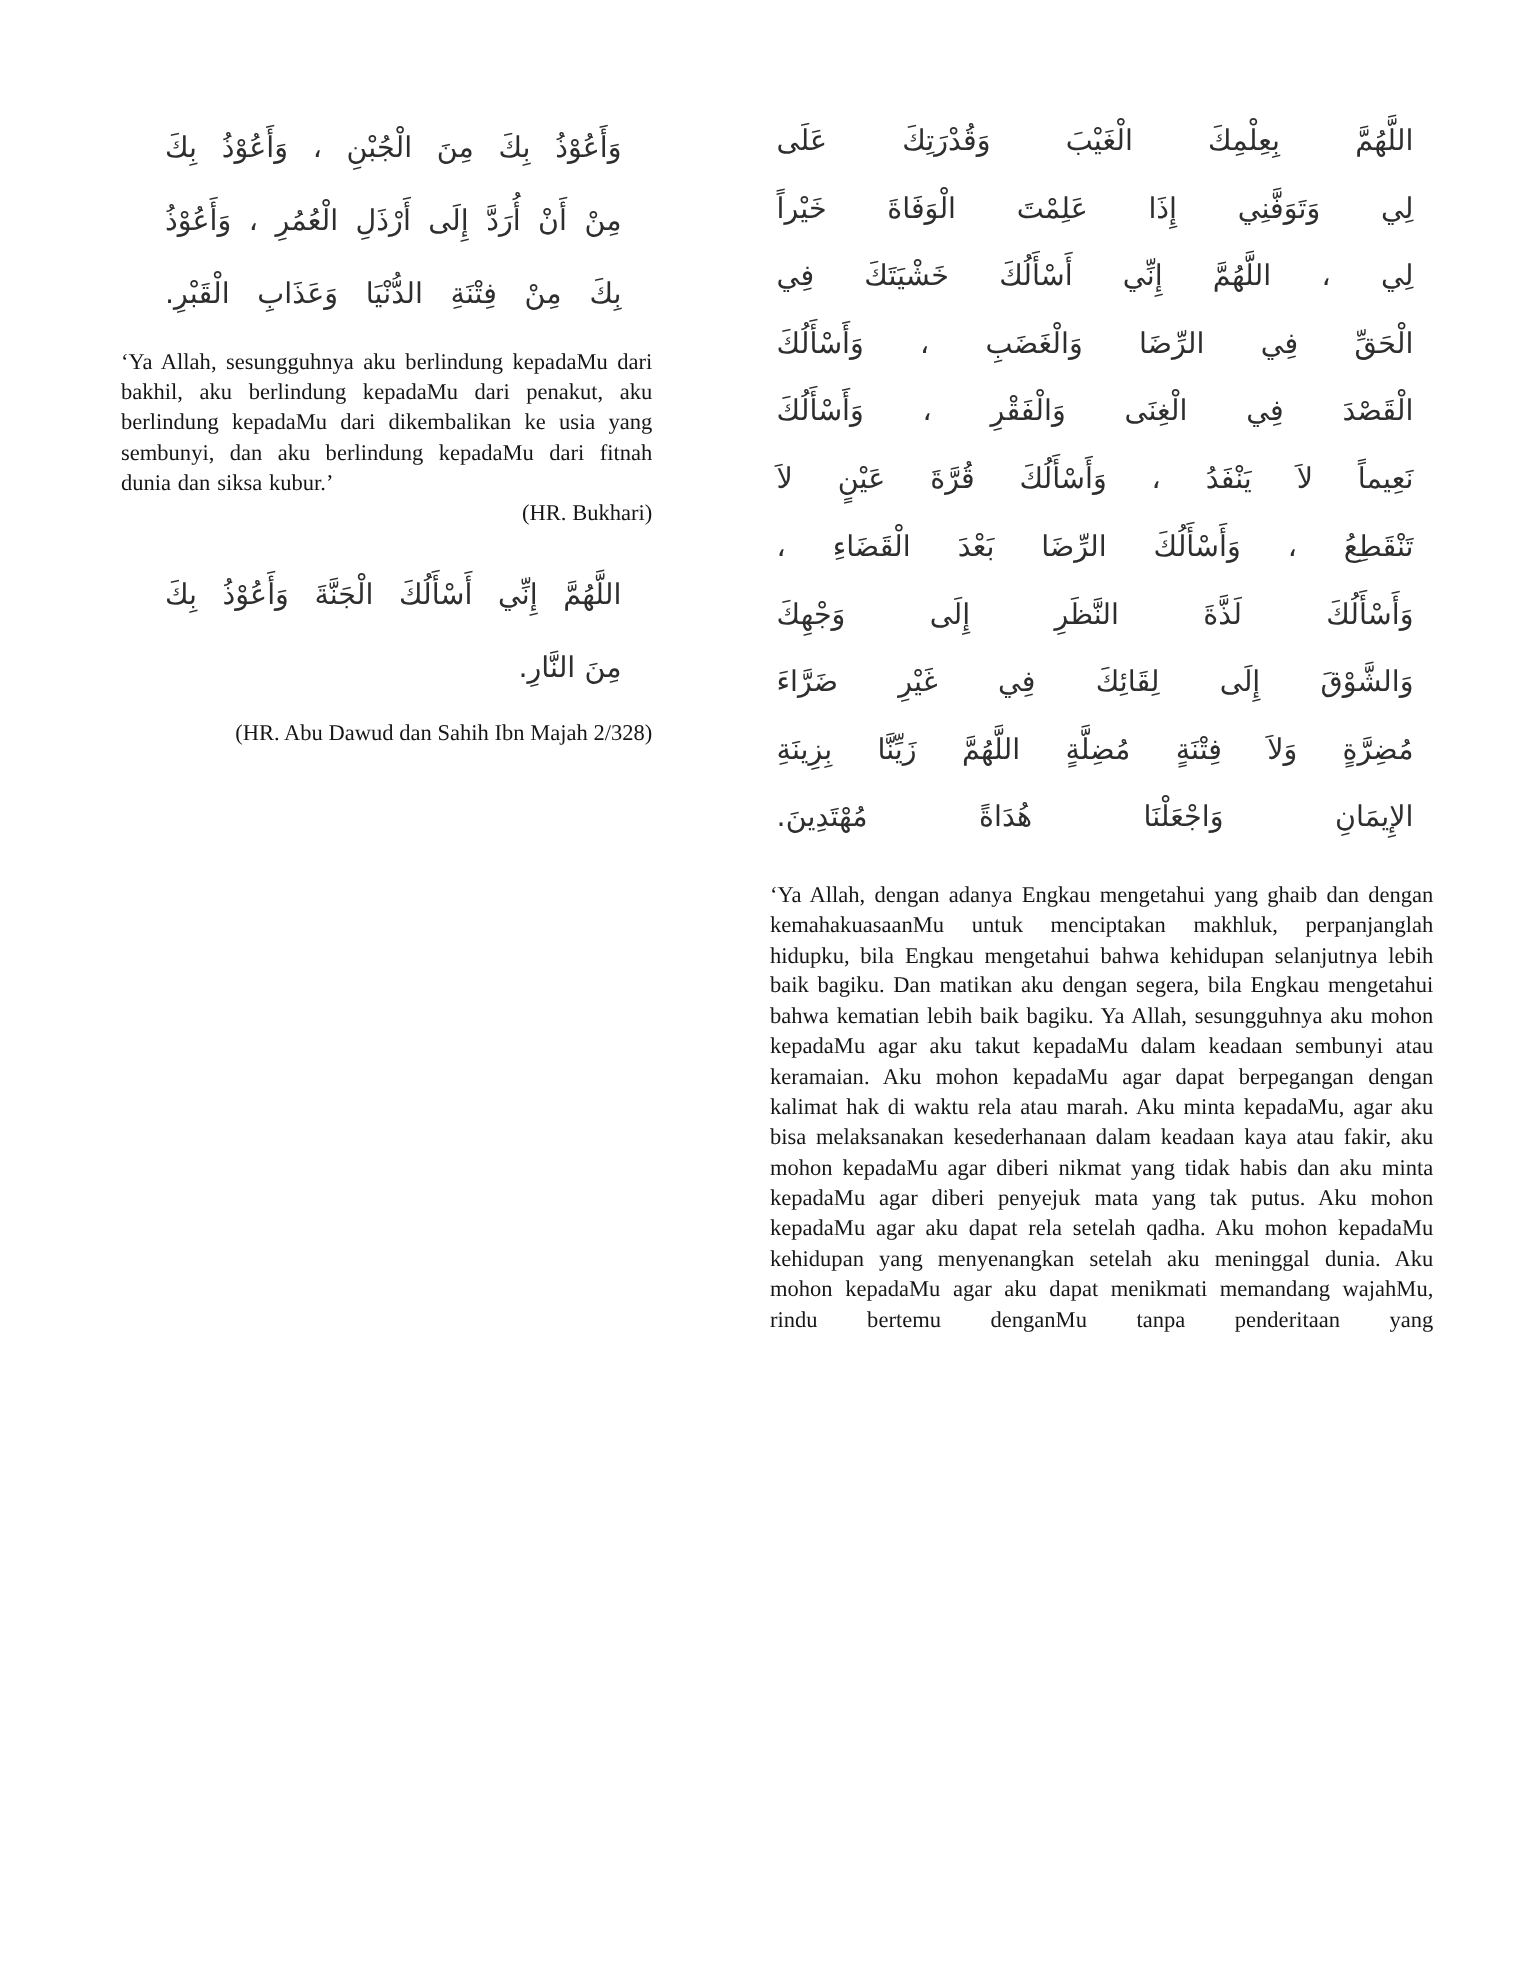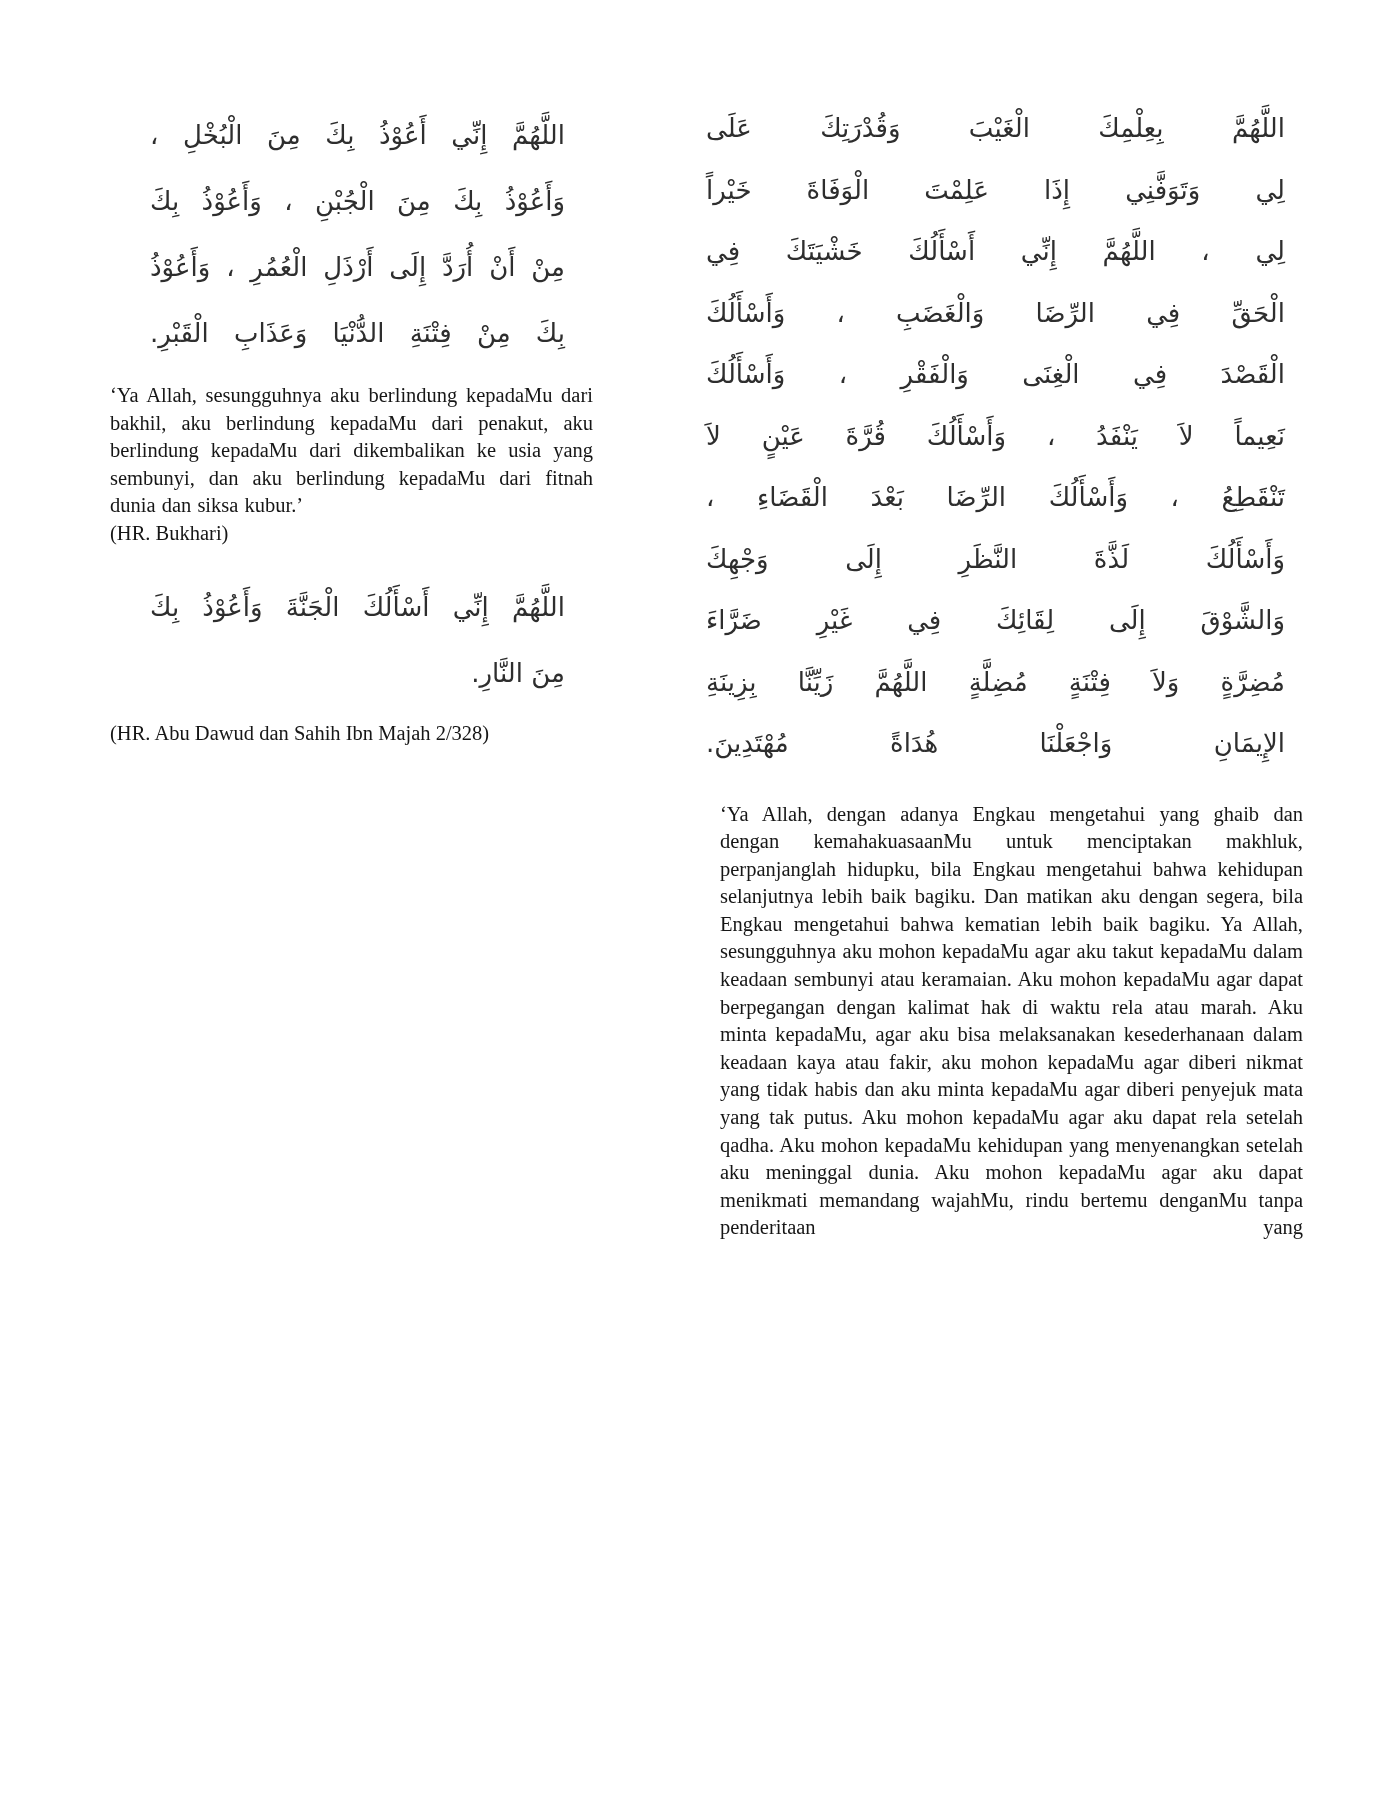--- a/index.html
+++ b/index.html
@@ -38,36 +38,35 @@
   .block-2 { font-size: 26px; line-height: 66px;   margin: 26px 28px 14px 40px; }
   .block-3 { font-size: 26px; line-height: 61.5px; margin: 6px 18px 26px 6px; }
 
   
   .translation {
     font-size: 20.5px;
     line-height: 27.6px;
     text-align: justify;
     word-spacing: 1px;
   }
-  .stretch-last { text-align-last: justify; margin-left: 20px; }
+  .stretch-last { text-align-last: justify; }
   .source {
     font-size: 20.5px;
     line-height: 27.6px;
-    text-align: left;
+    text-align: right;
   }
 </style>
 </head>
 <body>
 
 <div class="page">
 
   <section class="col col-left">
 
     <div class="arabic-block block-1" dir="rtl" lang="ar">
-        <div class="arabic-line">اللَّهُمَّ إِنِّي أَعُوْذُ بِكَ مِنَ الْبُخْلِ ،</div>
         <div class="arabic-line">وَأَعُوْذُ بِكَ مِنَ الْجُبْنِ ، وَأَعُوْذُ بِكَ</div>
         <div class="arabic-line">مِنْ أَنْ أُرَدَّ إِلَى أَرْذَلِ الْعُمُرِ ، وَأَعُوْذُ</div>
         <div class="arabic-line">بِكَ مِنْ فِتْنَةِ الدُّنْيَا وَعَذَابِ الْقَبْرِ.</div>
       </div>
 
     <p class="translation">‘Ya Allah, sesungguhnya aku berlindung kepadaMu dari bakhil, aku berlindung kepadaMu dari penakut, aku berlindung kepadaMu dari dikembalikan ke usia yang sembunyi, dan aku berlindung kepadaMu dari fitnah dunia dan siksa kubur.’</p>
 
     <p class="source">(HR. Bukhari)</p>
 
     <div class="arabic-block block-2 end-right" dir="rtl" lang="ar">

